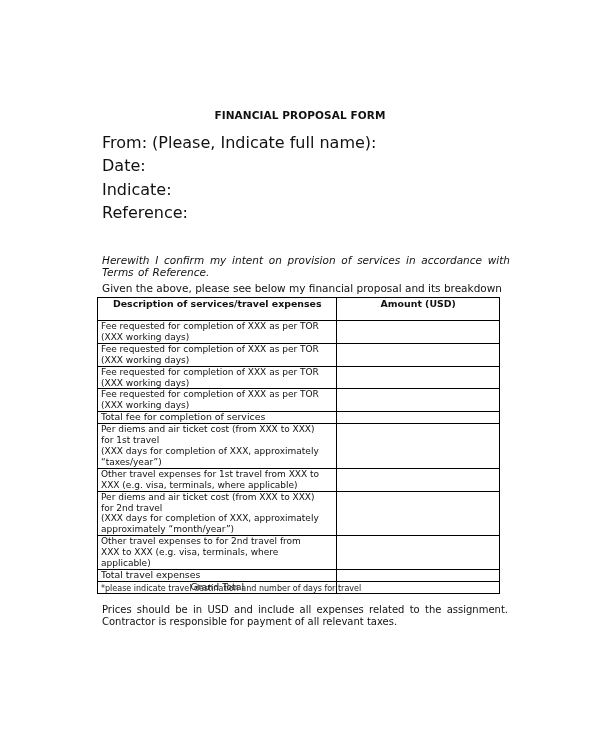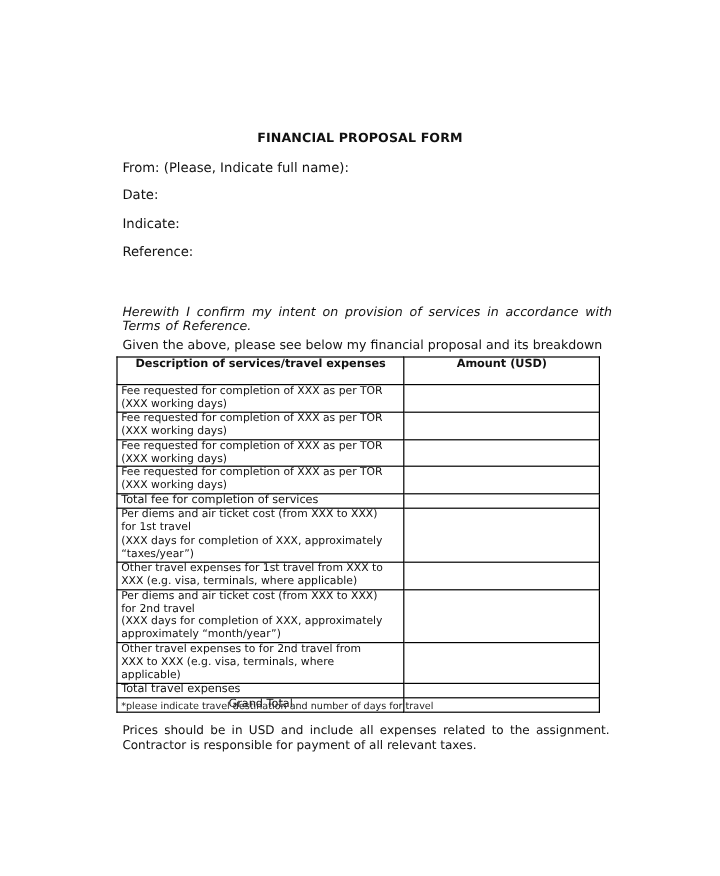--- a/index.html
+++ b/index.html
@@ -5,21 +5,21 @@
   html, body { margin: 0; padding: 0; background: #ffffff; }
   body {
     width: 600px; height: 730px; position: relative; overflow: hidden;
     font-family: "DejaVu Sans", sans-serif; color: #111111;
   }
   .title {
     position: absolute; left: 0; width: 600px; top: 97px;
     text-align: center; font-weight: bold; font-size: 10.5px; letter-spacing: 0.1px; margin-top: 12px;
   }
   .field {
-    position: absolute; left: 102px; font-size: 11px;
+    position: absolute; left: 102px; font-size: 16px;
   }
   .intent {
     position: absolute; left: 102px; top: 238px; width: 408px;
     font-style: italic; font-size: 10.5px; line-height: 12px; text-align: justify;
     word-spacing: 1px;
     margin-top: 16px;
   }
   .given {
     position: absolute; left: 102px; top: 282px; font-size: 10.5px;
   }

